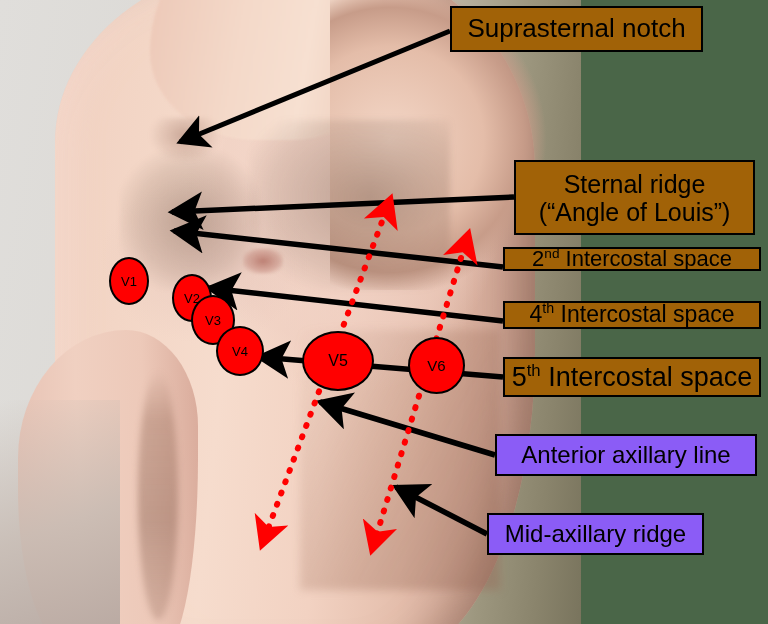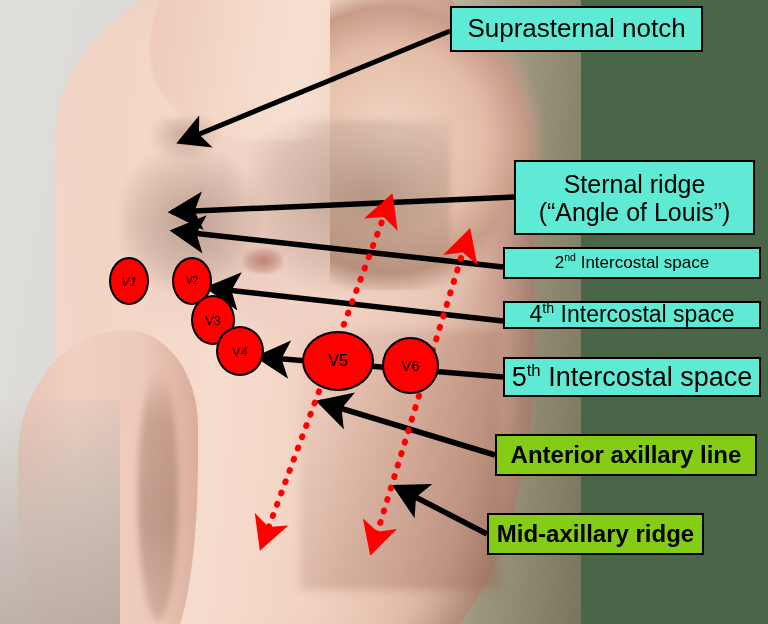--- a/index.html
+++ b/index.html
@@ -62,22 +62,22 @@
 
   
   .electrode{position:absolute;background:#ff0000;border:2.5px solid #000;
       border-radius:50%;display:flex;align-items:center;justify-content:center;
       color:#000;font-weight:400;line-height:1;}
 
   
   .label{position:absolute;border:2.5px solid #000;color:#000;
       display:flex;align-items:center;justify-content:center;
       text-align:center;line-height:1.12;box-sizing:border-box;}
-  .label.yellow{background:#5eead4;}
-  .label.orange{background:#84cc16;font-weight:bold;}
+  .label.yellow{background:#a16207;}
+  .label.orange{background:#8b5cf6;}
   .label sup{font-size:.62em;vertical-align:super;line-height:0;}
 </style>
 </head>
 <body>
 
 <div id="stage">
 
   <div class="photo">
     <div class="wall"></div>
     <div class="wall2"></div>
@@ -117,52 +117,52 @@
       <line x1="487" y1="534" x2="396" y2="487" stroke="#000" stroke-width="5.5" marker-end="url(#bhead)"></line>
     </g>
 
     <g id="axillary-lines">
       <line x1="390" y1="200" x2="262" y2="545" stroke="#ff0000" stroke-width="6" stroke-linecap="round" stroke-dasharray="1 11" marker-start="url(#rtail)" marker-end="url(#rhead)"></line>
       <line x1="468" y1="235" x2="372" y2="550" stroke="#ff0000" stroke-width="6" stroke-linecap="round" stroke-dasharray="1 11" marker-start="url(#rtail)" marker-end="url(#rhead)"></line>
     </g>
   </svg>
 
   <div id="electrodes">
-    <div class="electrode" style="left:109px;top:257px;width:36px;height:44px;font-size:13px;font-style:italic;">
+    <div class="electrode" style="left:109px;top:257px;width:36px;height:44px;font-size:13px;">
       <span>V1</span>
     </div>
-    <div class="electrode" style="left:172px;top:257px;width:36px;height:44px;font-size:10px;">
+    <div class="electrode" style="left:172px;top:274px;width:36px;height:44px;font-size:13px;">
       <span>V2</span>
     </div>
     <div class="electrode" style="left:191px;top:295px;width:40px;height:46px;font-size:13px;text-align:right;">
       <span>V3</span>
     </div>
     <div class="electrode" style="left:216px;top:326px;width:44px;height:46px;font-size:13px;text-align:right;">
       <span>V4</span>
     </div>
     <div class="electrode" style="left:302px;top:331px;width:68px;height:56px;font-size:16px;">
       <span>V5</span>
     </div>
-    <div class="electrode" style="left:382px;top:337px;width:53px;height:53px;font-size:15px;text-align:center;">
+    <div class="electrode" style="left:408px;top:337px;width:53px;height:53px;font-size:15px;text-align:center;">
       <span>V6</span>
     </div>
   </div>
 
   <div id="labels">
 
     <div class="label yellow" style="left:450px;top:6px;width:253px;height:46px;font-size:26px;">
       <span>Suprasternal notch</span>
     </div>
 
     <div class="label yellow" style="left:514px;top:160px;width:241px;height:75px;font-size:25px;">
       <span style="white-space:pre-line;">Sternal ridge
 (“Angle of Louis”)</span>
     </div>
 
-    <div class="label yellow" style="left:503px;top:247px;width:258px;height:32px;font-size:17px;">
+    <div class="label yellow" style="left:503px;top:247px;width:258px;height:24px;font-size:22px;">
       <span><span>2</span><sup>nd</sup><span> Intercostal space</span></span>
     </div>
 
     <div class="label yellow" style="left:503px;top:301px;width:258px;height:28px;font-size:23px;">
       <span><span>4</span><sup>th</sup><span> Intercostal space</span></span>
     </div>
 
     <div class="label yellow" style="left:503px;top:357px;width:258px;height:40px;font-size:27px;">
       <span><span>5</span><sup>th</sup><span> Intercostal space</span></span>
     </div>

